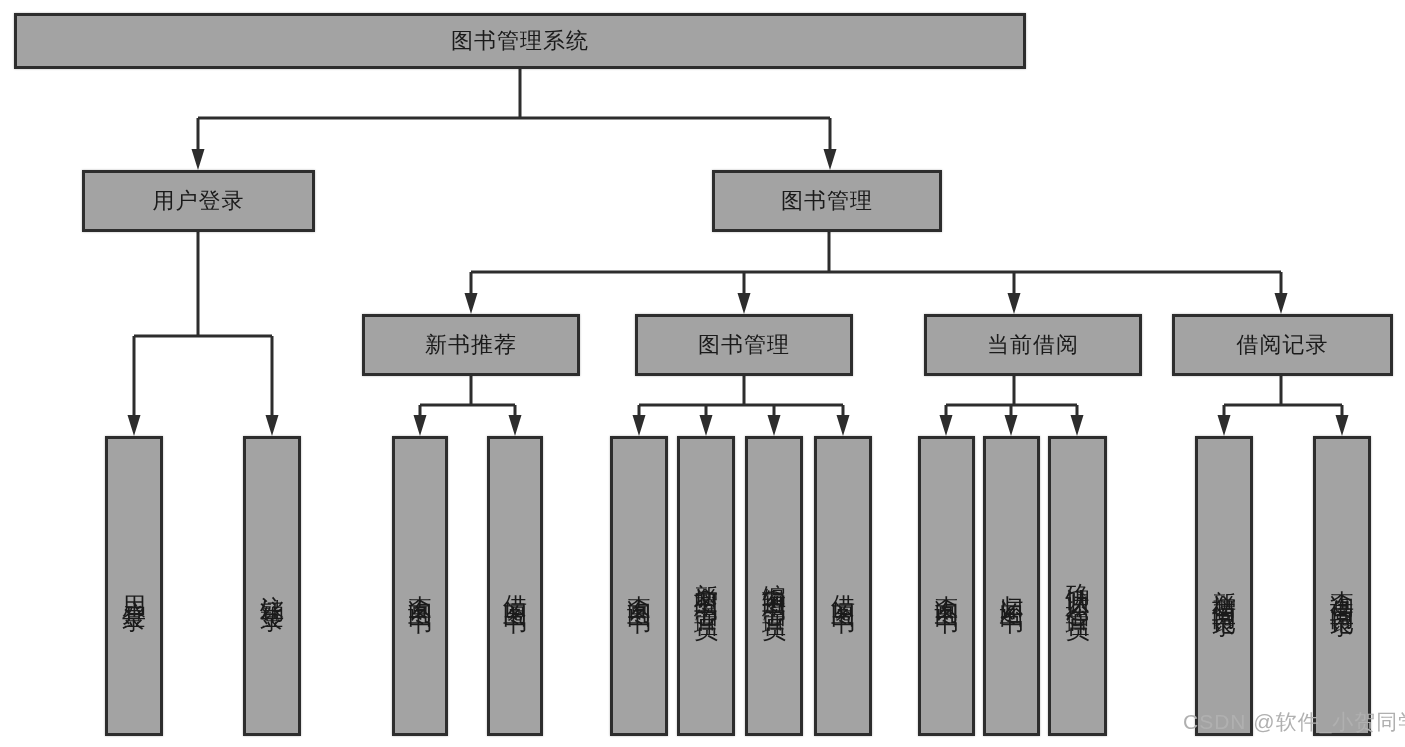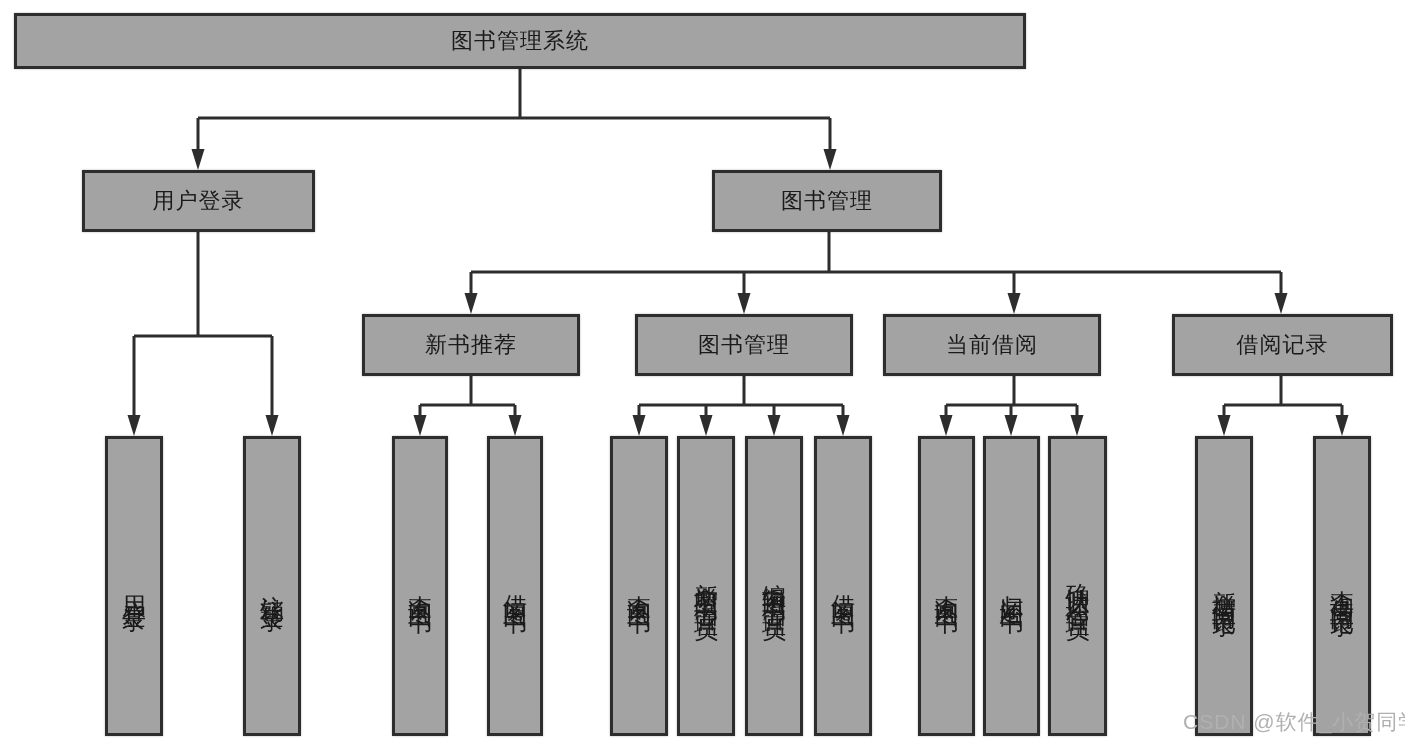--- a/index.html
+++ b/index.html
@@ -72,21 +72,21 @@
   <div class="node hbox" style="left:362px;top:314px;width:218px;height:62px">
     <span>新书推荐</span>
   </div>
 
   <div class="node hbox" style="left:712px;top:170px;width:230px;height:62px">
     <span>图书管理</span>
   </div>
   <div class="node hbox" style="left:635px;top:314px;width:218px;height:62px">
     <span>图书管理</span>
   </div>
-  <div class="node hbox" style="left:883px;top:314px;width:218px;height:62px">
+  <div class="node hbox" style="left:924px;top:314px;width:218px;height:62px">
     <span>当前借阅</span>
   </div>
   <div class="node hbox" style="left:1172px;top:314px;width:221px;height:62px">
     <span>借阅记录</span>
   </div>
 
   <div class="node vbox" style="left:105px;top:436px;width:58px;height:300px">
     <span>用户登录</span>
   </div>
   <div class="node vbox" style="left:243px;top:436px;width:58px;height:300px">

